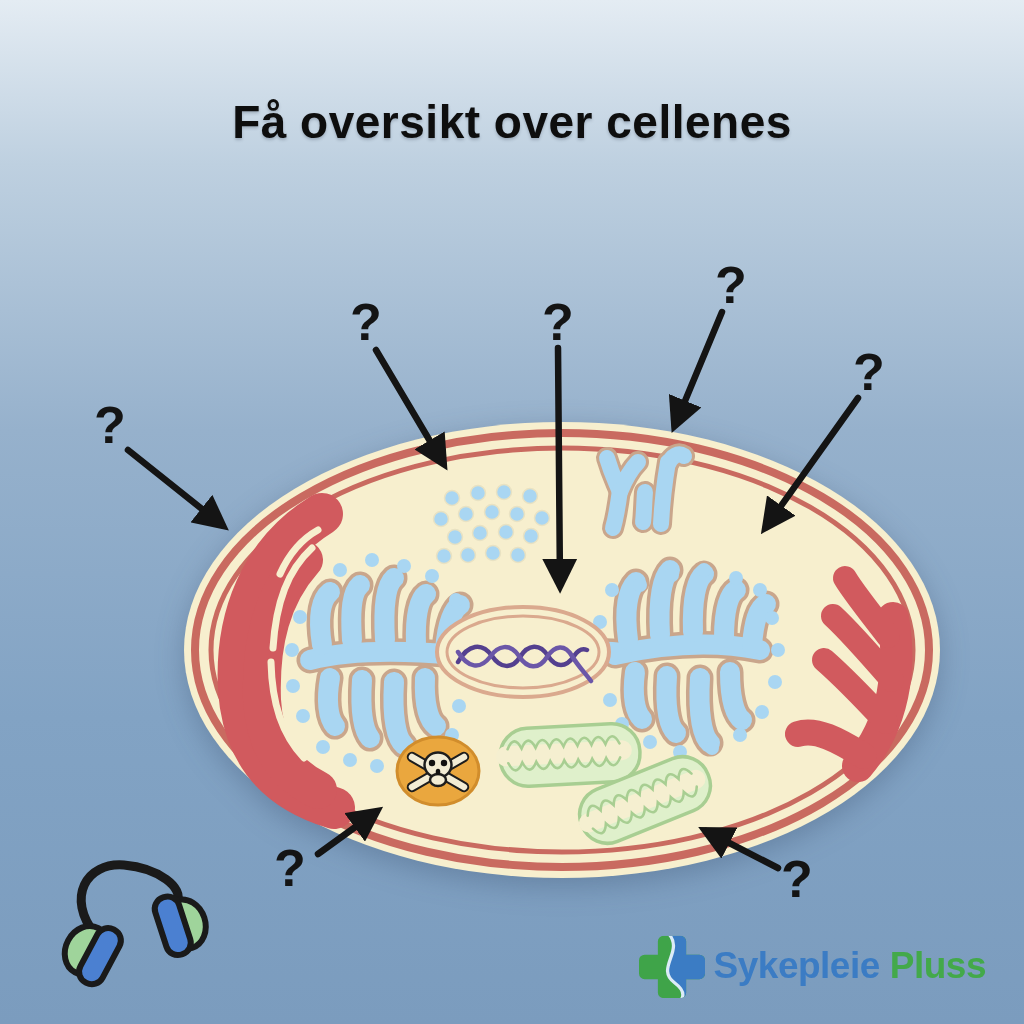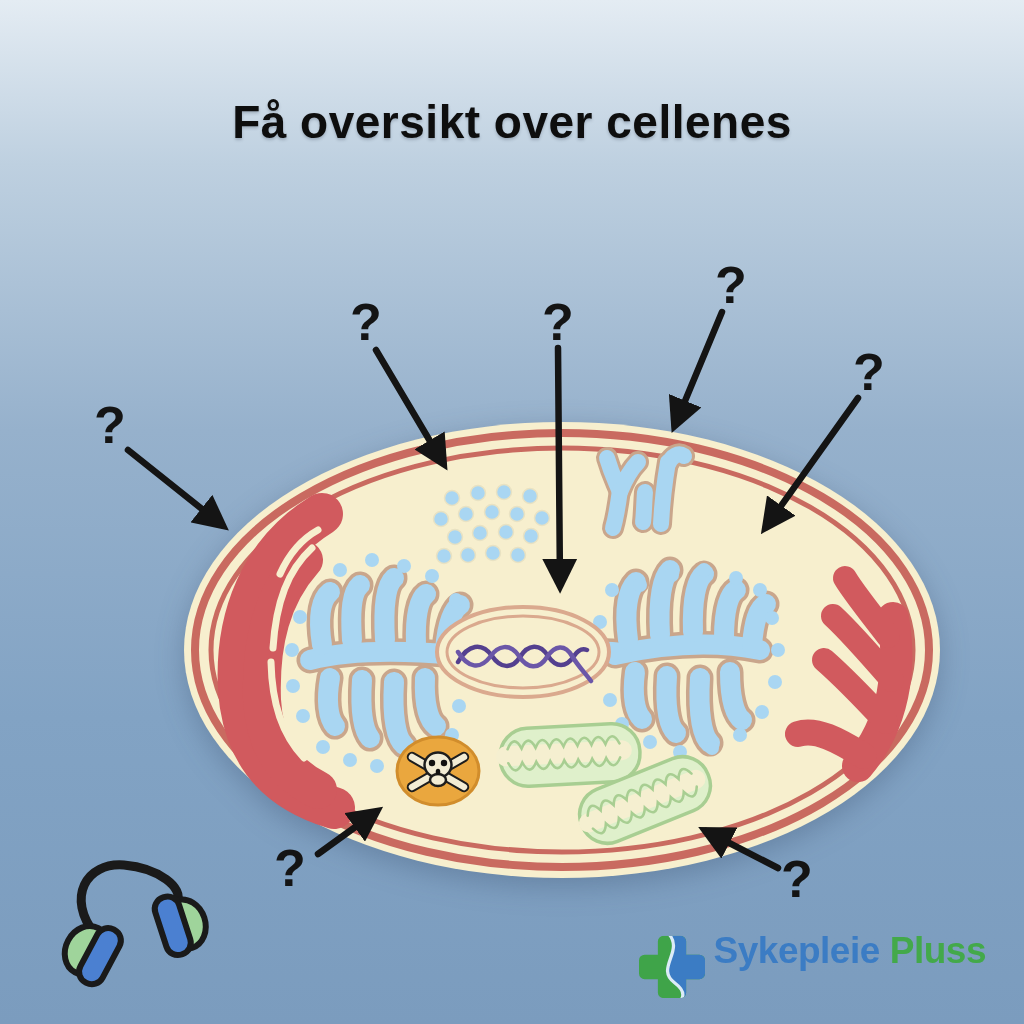--- a/index.html
+++ b/index.html
@@ -9,21 +9,21 @@
     background:linear-gradient(180deg,#e4ecf3 0%,#bed0e0 16%,#96b1cc 42%,#82a3c4 70%,#7b9cbe 100%);
   }
   .title{
     position:absolute;top:88px;left:0;width:1024px;text-align:center;
     font-size:46px;font-weight:800;color:#0e0e0e;line-height:1.5;
     text-shadow:0 2px 3px rgba(40,50,70,.25);letter-spacing:.5px;
   }
   .stage{position:absolute;inset:0;}
   .cellshadow{filter:drop-shadow(0 8px 14px rgba(45,65,95,.30));}
   .logo{
-    position:absolute;right:38px;bottom:22px;display:flex;align-items:flex-start;gap:9px;
+    position:absolute;right:38px;bottom:22px;display:flex;align-items:center;gap:9px;
   }
   .logo-text{font-size:37px;font-weight:800;letter-spacing:-.5px;white-space:nowrap;}
   .logo-blue{color:#3b7cc4;}
   .logo-green{color:#43a94a;margin-left:10px;}
   .qmark{font-family:"Liberation Sans","DejaVu Sans",sans-serif;font-weight:800;font-size:52px;fill:#141414;}
 </style>
 </head>
 <body>
 
 <div class="title">

